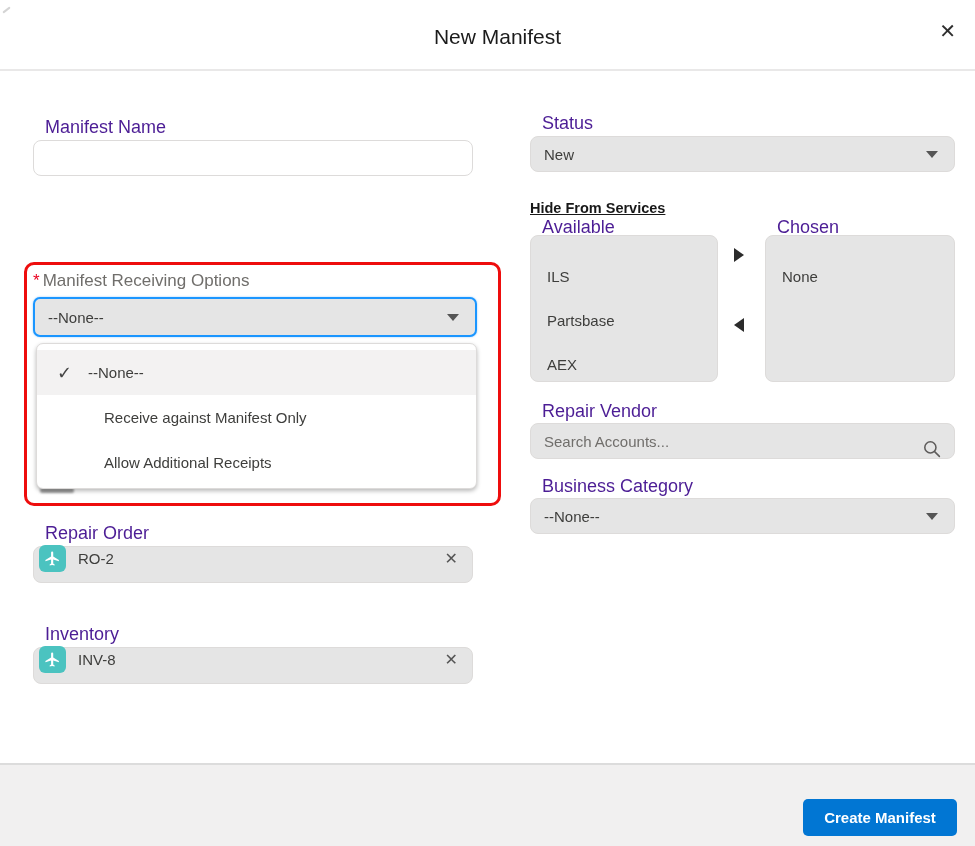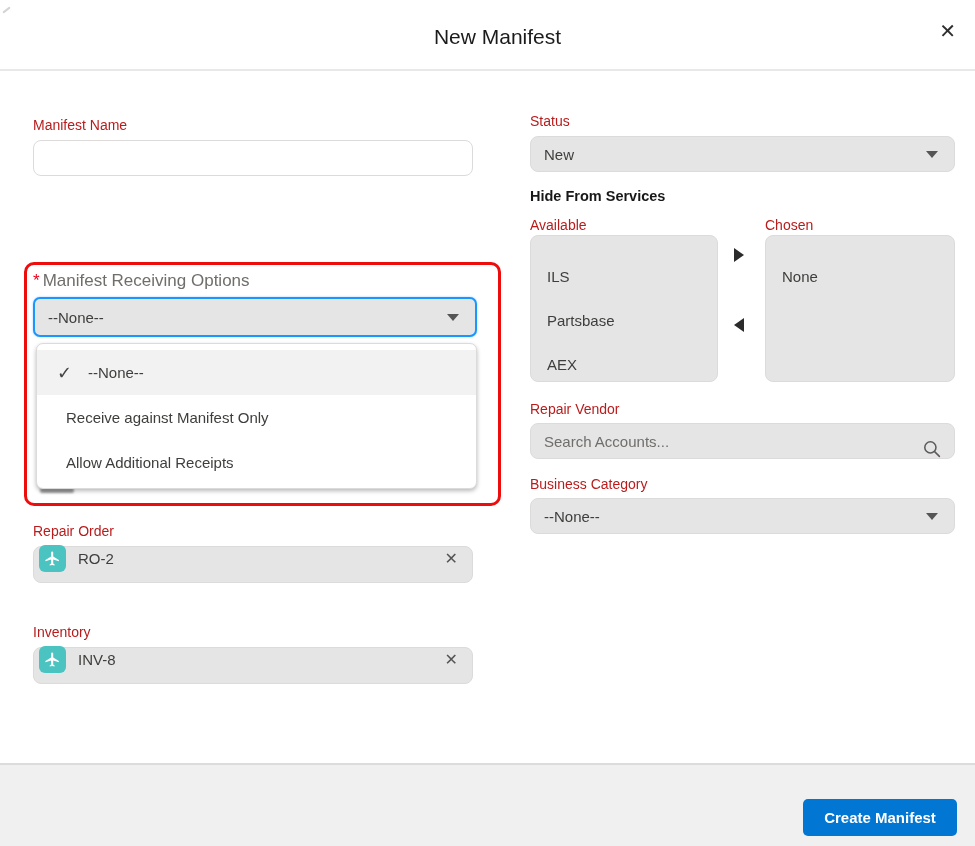--- a/index.html
+++ b/index.html
@@ -9,40 +9,40 @@
     font-family:"Liberation Sans", sans-serif;
     -webkit-font-smoothing:antialiased;
   }
   .abs{position:absolute;box-sizing:border-box;}
   
   .modal-title{left:0;right:0;top:25px;text-align:center;font-size:21px;color:#1b1b1b;margin-left:20px;}
   .close-btn{right:19px;top:21px;font-size:20px;color:#2e2e2e;font-weight:400;cursor:pointer;line-height:1;}
   .header-divider{left:0;top:69px;width:975px;height:2px;background:#e9e8e8;}
   .stray-mark{left:2px;top:9px;width:9px;height:2px;background:#c9c9c9;transform:rotate(-38deg);border-radius:1px;opacity:.8;}
   
-  .flabel{font-size:14px;color:#b91c1c;white-space:nowrap;}
+  .flabel{font-size:18px;color:#4c1d95;white-space:nowrap;margin-left:12px;}
   .box{border:1px solid #dddbda;border-radius:8px;background:#e5e5e5;}
   .value-text{font-size:15px;color:#3e3e3c;}
   input.textbox{border:1px solid #dddbda;border-radius:8px;background:#fff;outline:none;
     font-family:"Liberation Sans",sans-serif;font-size:15px;color:#3e3e3c;padding:0 12px;}
   input.textbox::placeholder{color:#706e6b;opacity:1;}
   .combobox{display:flex;align-items:center;justify-content:space-between;
     padding:0 16px 0 13px;cursor:pointer;}
   .tri-down{width:0;height:0;border-left:6px solid transparent;border-right:6px solid transparent;border-top:7px solid #555;}
   .tri-right{width:0;height:0;border-top:7px solid transparent;border-bottom:7px solid transparent;border-left:10px solid #2b2b2b;cursor:pointer;}
   .tri-left{width:0;height:0;border-top:7px solid transparent;border-bottom:7px solid transparent;border-right:10px solid #2b2b2b;cursor:pointer;}
   
   .focused{border:2px solid #1b96ff;border-radius:7px;box-shadow:0 0 2px rgba(27,150,255,.5);}
   
   .listbox{background:#fff;border:1px solid #dddbda;border-radius:7px;
     box-shadow:0 2px 4px rgba(0,0,0,.28);z-index:5;padding-top:6px;}
   .opt{display:flex;align-items:center;height:45px;font-size:15px;color:#3e3e3c;cursor:pointer;}
   .opt.selected{background:#f3f2f2;}
   .opt .chk{width:31px;margin-left:20px;color:#444;font-size:18px;}
-  .opt.plain{padding-left:29px;}
+  .opt.plain{padding-left:67px;}
   
   .annotation{border:3px solid #ee0d0d;border-radius:10px;z-index:9;pointer-events:none;background:transparent;}
   .obscured-frag{width:34px;height:5px;background:#9b9b9b;filter:blur(1px);border-radius:2px;}
   
   .pill{display:flex;align-items:center;padding:0 14px 12px 5px;}
   .rec-icon{width:27px;height:27px;border-radius:6px;background:#4bc3c0;display:flex;align-items:center;justify-content:center;flex:0 0 auto;}
   .pill .ptext{margin-left:12px;font-size:15px;color:#3e3e3c;}
   .pill .premove{margin-left:auto;color:#545454;font-size:16px;cursor:pointer;line-height:1;}
   
   .duallist{padding-top:18px;}
@@ -119,21 +119,21 @@
     <span class="ptext">INV-8</span>
     <span class="premove">✕</span>
   </div>
 
   <div class="abs flabel" style="left:530px;top:113px;">Status</div>
   <div class="abs box combobox" style="left:530px;top:136px;width:425px;height:36px;">
     <span class="value-text">New</span>
     <span class="tri-down"></span>
   </div>
 
-  <div class="abs bold-label" style="left:530px;top:188px;">Hide From Services</div>
+  <div class="abs bold-label" style="left:530px;top:200px;text-decoration:underline;">Hide From Services</div>
 
   <div class="abs flabel" style="left:530px;top:217px;">Available</div>
   <div class="abs box duallist" style="left:530px;top:235px;width:188px;height:147px;">
     <div class="dl-item">ILS</div>
     <div class="dl-item">Partsbase</div>
     <div class="dl-item">AEX</div>
   </div>
 
   <div class="abs tri-right" style="left:734px;top:248px;"></div>
   <div class="abs tri-left" style="left:734px;top:318px;"></div>

